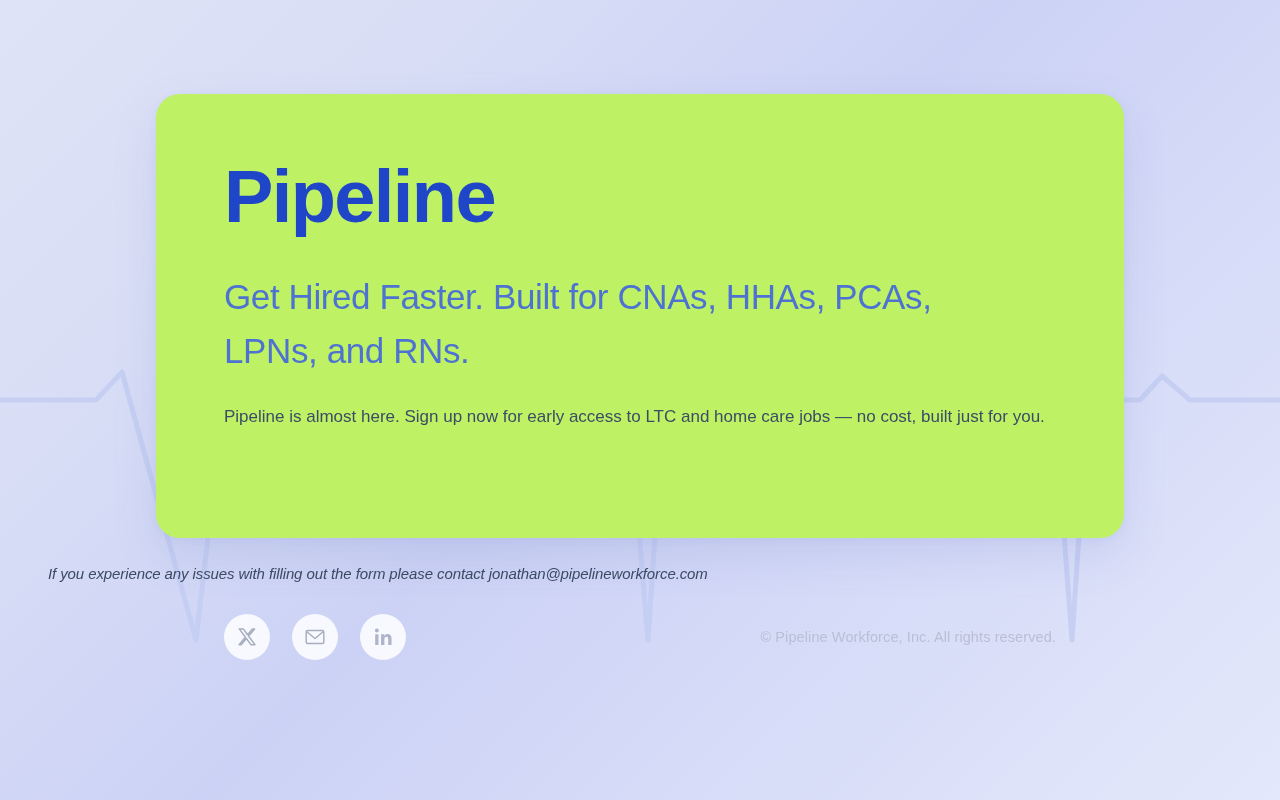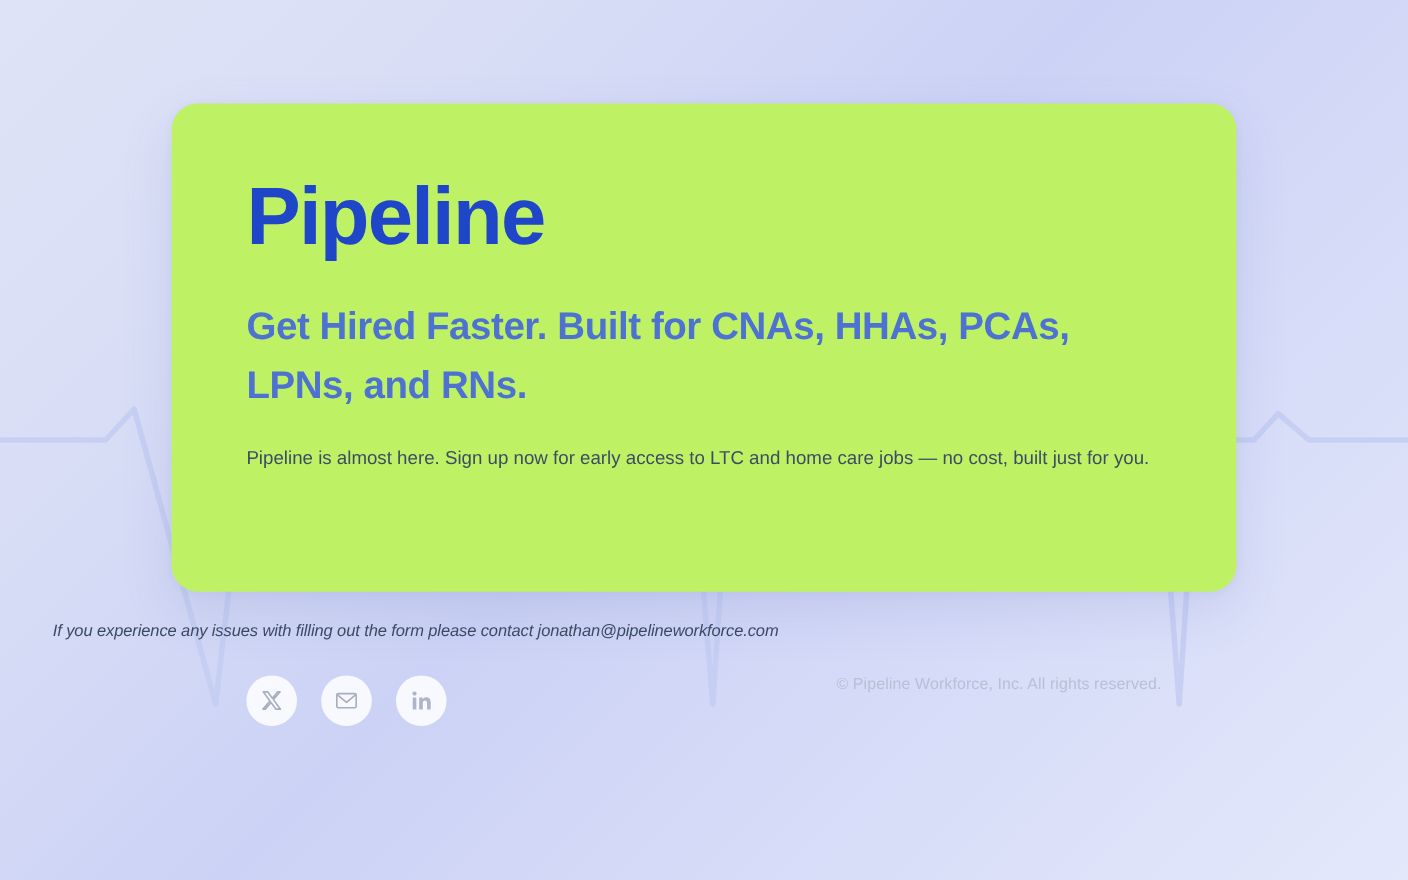--- a/index.html
+++ b/index.html
@@ -54,21 +54,21 @@
     line-height: 1.0;
     font-weight: 700;
     letter-spacing: -1.6px;
     color: #1f46c8;
   }
 
   .headline {
     margin-top: 36px;
     font-size: 35px;
     line-height: 54px;
-    font-weight: 700;
+    font-weight: 400;
     letter-spacing: -0.4px;
     color: #4d72d2;
     max-width: 790px;
   }
 
   .subcopy {
     margin-top: 24px;
     font-size: 17px;
     line-height: 30px;
     font-weight: 400;
@@ -91,20 +91,21 @@
     font-style: italic;
     color: #3b4a63;
     line-height: 28px;
     letter-spacing: -0.1px;
     margin-left: 48px;
   }
 
   .footer-row {
     margin-top: 26px;
     display: flex;
+    align-items: center;
     justify-content: space-between;
     padding: 0 224px 0 224px;
   }
 
   .socials {
     display: flex;
     gap: 22px;
     align-items: center;
   }
 

